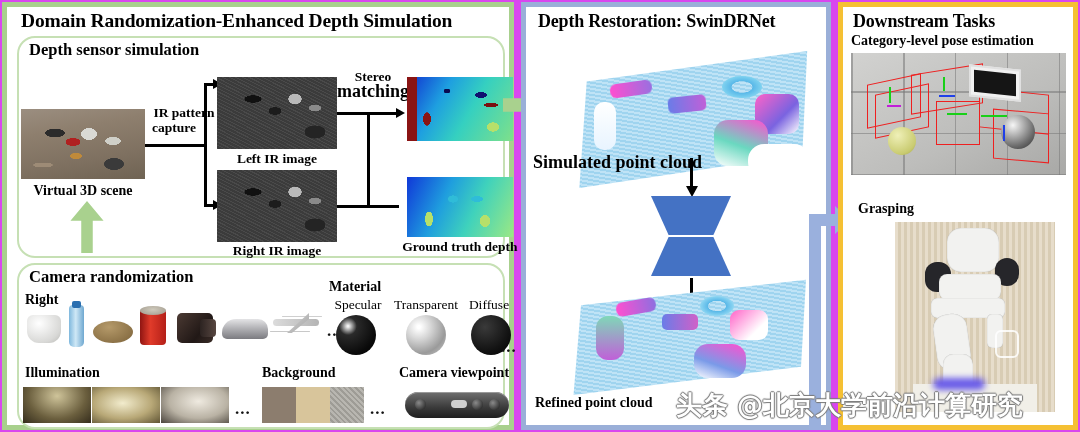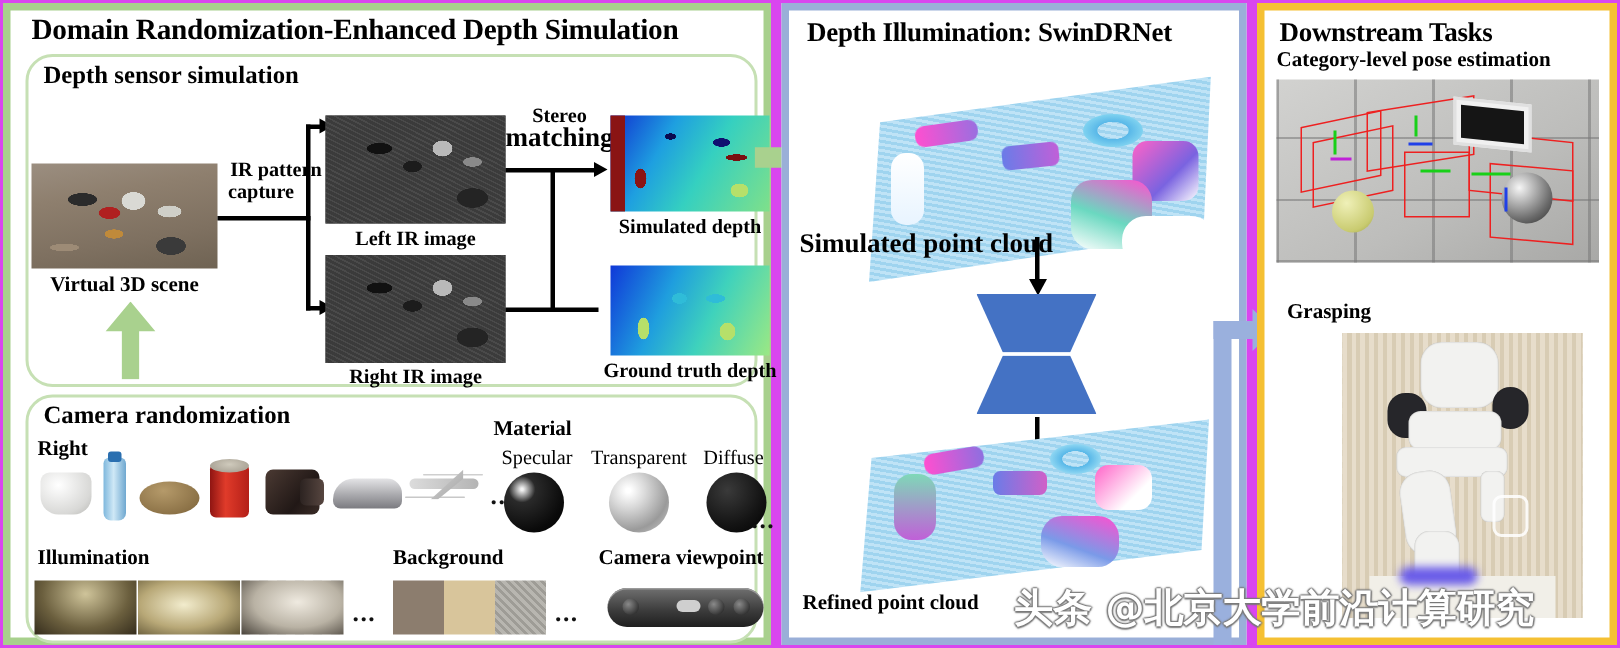--- a/index.html
+++ b/index.html
@@ -168,21 +168,20 @@
     <div class="lab" style="left:208px;top:236px;width:124px;font-size:13.5px;">Right IR image</div>
 
     <div class="ar" style="left:330px;top:105px;width:62px;height:3px;"></div>
     <div class="ar" style="left:330px;top:198px;width:62px;height:3px;"></div>
     <div class="ar" style="left:360px;top:105px;width:3px;height:96px;"></div>
     <div class="arhead right" style="left:389px;top:100.5px;"></div>
     <div class="lab" style="left:335px;top:62px;width:62px;font-size:13.5px;line-height:15px;">Stereo</div>
     <div class="lab" style="left:330px;top:77px;width:72px;font-size:18px;line-height:15px;">matching</div>
 
     <div class="tile" id="img-simdepth"></div>
-    <div class="lab" style="left:390px;top:136px;width:126px;font-size:13.5px;">Simulated depth</div>
     <div class="tile" id="img-gt"></div>
     <div class="lab" style="left:378px;top:232px;width:150px;font-size:13.5px;">Ground truth depth</div>
 
     <div id="green-arrow-up"></div>
 
     <div class="subbox" id="sub-dr"></div>
     <div class="sub-title" id="st-dr">Camera randomization</div>
 
     <div class="lab" style="left:18px;top:285px;font-size:14px;text-align:left;">Right</div>
     <div class="obj" style="left:20px;top:308px;width:34px;height:28px;border-radius:6px 6px 12px 12px;
@@ -253,21 +252,21 @@
          background:#cfcfcf;"></div>
     <div class="obj" style="left:465px;top:392px;width:11px;height:11px;border-radius:50%;
          background:radial-gradient(circle at 35% 35%,#8a8a8a,#151515);"></div>
     <div class="obj" style="left:482px;top:392px;width:11px;height:11px;border-radius:50%;
          background:radial-gradient(circle at 35% 35%,#8a8a8a,#151515);"></div>
   </div>
 
   <div id="green-arrow-right"></div>
 
   <div class="panel" id="panel-rest">
-    <div class="panel-title" id="t-rest">Depth Illumination: SwinDRNet</div>
+    <div class="panel-title" id="t-rest">Depth Restoration: SwinDRNet</div>
   </div>
 
   <div class="pc" id="pc-sim">
     <div class="slab"></div>
     <div class="blob" style="left:38px;top:40px;width:42px;height:14px;background:linear-gradient(90deg,#ff4fd0,#9a6fe0);border-radius:6px;transform:rotate(-8deg);"></div>
     <div class="blob" style="left:96px;top:54px;width:38px;height:16px;background:linear-gradient(90deg,#6a7ce8,#c060d8);border-radius:5px;transform:rotate(-6deg);"></div>
     <div class="blob" style="left:150px;top:34px;width:40px;height:22px;background:radial-gradient(ellipse at 50% 50%,transparent 36%,#59b8e8 38%,#7fd2f0 70%);"></div>
     <div class="blob" style="left:183px;top:52px;width:44px;height:40px;background:linear-gradient(135deg,#ff63c8,#7a63e0 60%,#ffffff);border-radius:10px;"></div>
     <div class="blob" style="left:142px;top:78px;width:54px;height:46px;background:linear-gradient(200deg,#ff4fd0,#6ad8c0 55%,#ffffff);border-radius:14px;"></div>
     <div class="blob" style="left:22px;top:60px;width:22px;height:48px;background:linear-gradient(180deg,#ffffff,#e8f4ff);border-radius:10px;"></div>

